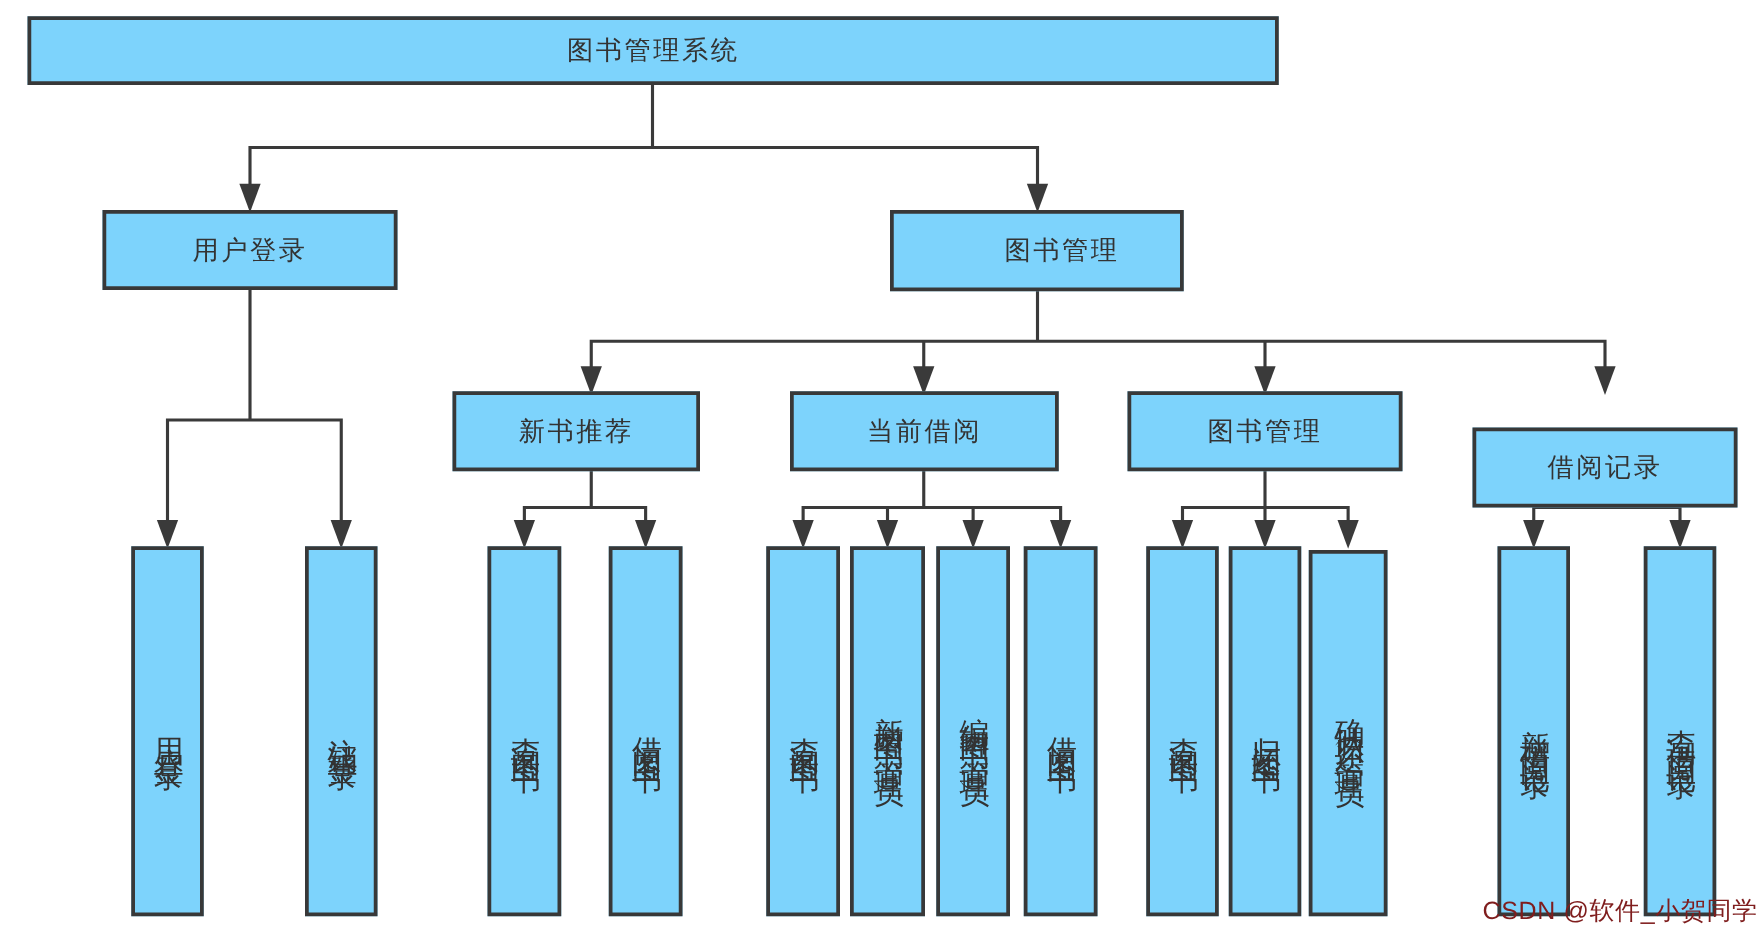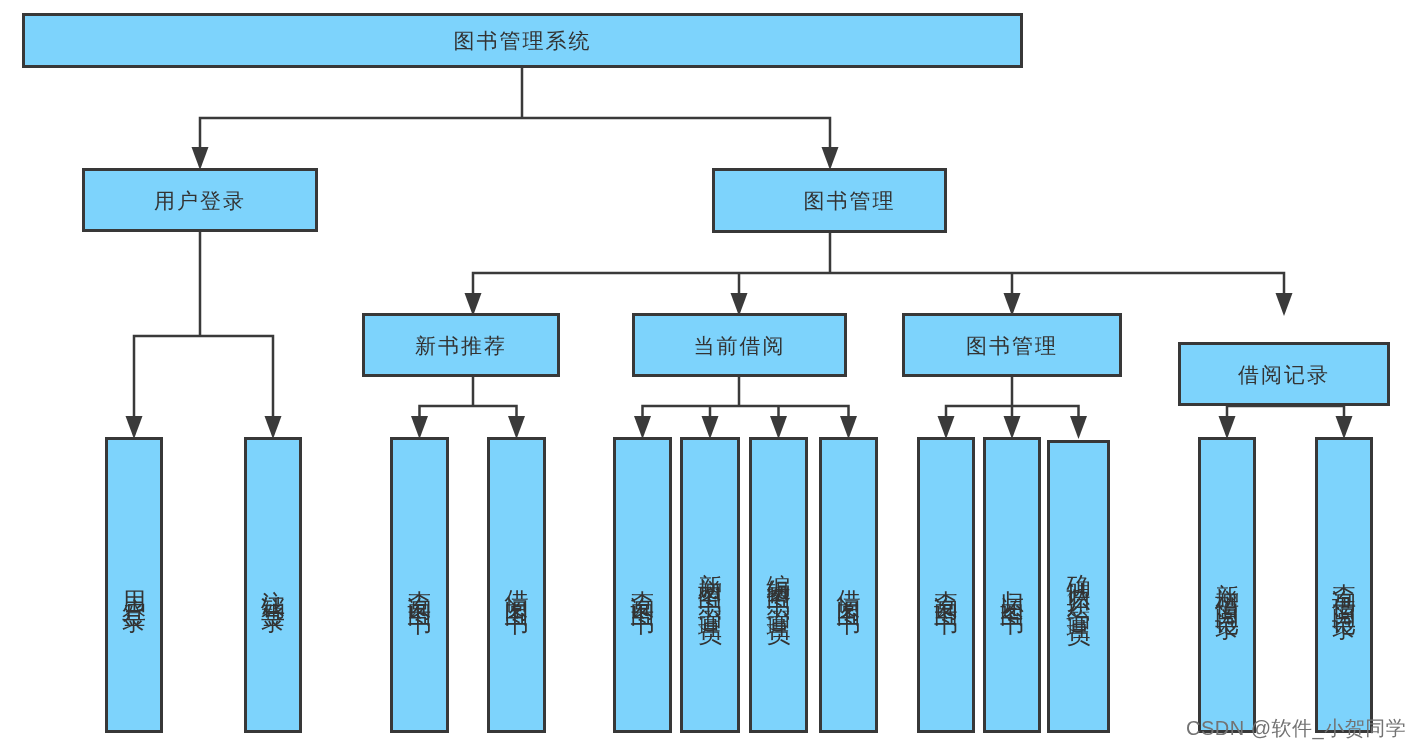--- a/index.html
+++ b/index.html
@@ -41,21 +41,21 @@
     letter-spacing: 7px;
     line-height: 1;
     padding: 4px 0;
   }
   .watermark {
     position: absolute;
     left: 1186px;
     top: 715px;
     z-index: 5;
     font-size: 20px;
-    color: #737373;
+    color: #7f1d1d;
     letter-spacing: 0.5px;
     white-space: nowrap;
   }
   svg path { stroke: #3a3a3a; stroke-width: 2.5; fill: none; stroke-linecap: square; }
   svg polygon { fill: #3a3a3a; stroke: none; }
 </style>
 </head>
 <body>
 
 <div id="canvas">

